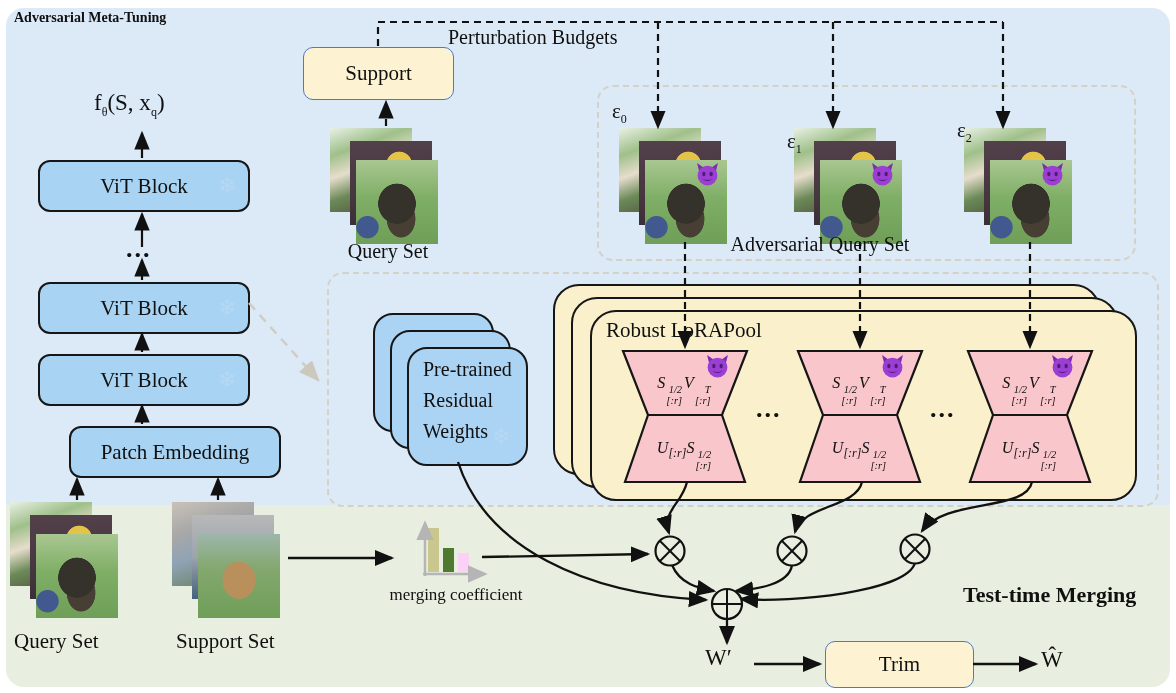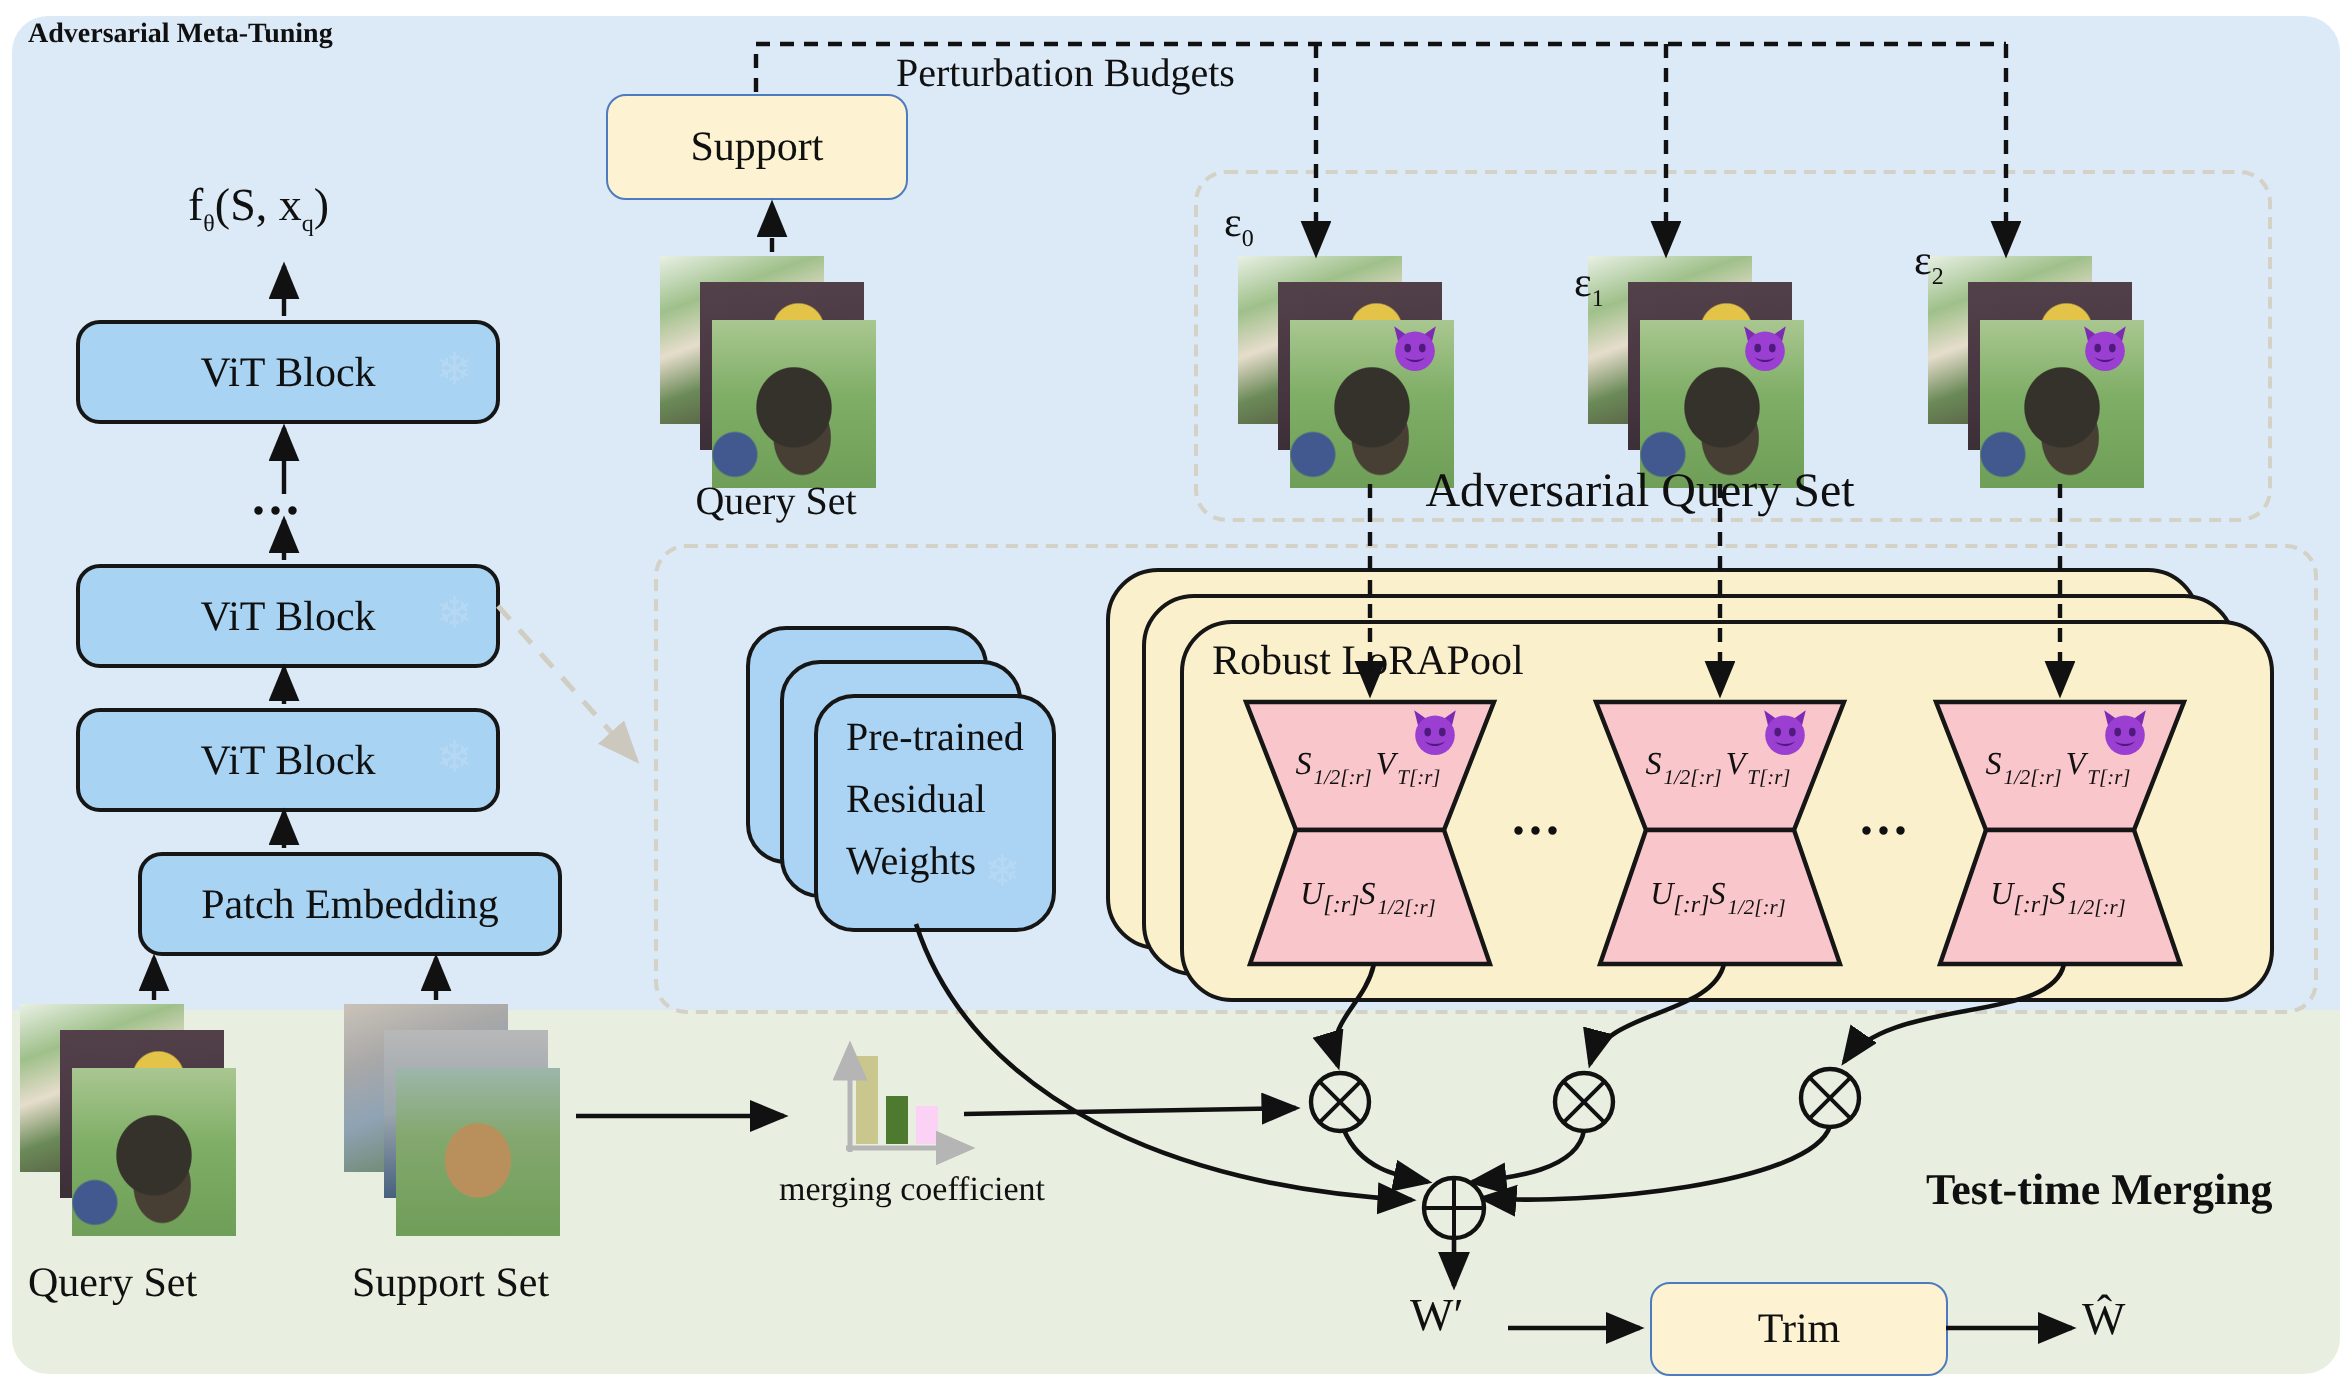--- a/index.html
+++ b/index.html
@@ -19,21 +19,21 @@
   .pool-region{left:327px;top:272px;width:828px;height:231px;}
   
   .bluebox{background:#a8d3f2;border:2.2px solid #161616;border-radius:12px;display:flex;align-items:center;justify-content:center;font-size:21px;z-index:2;}
   .creambox{background:#fdf3d2;border:1.8px solid #4d7bbf;border-radius:10px;display:flex;align-items:center;justify-content:center;font-size:21px;z-index:2;}
   .yellowcard{background:#fbf0cc;border:2.2px solid #161616;border-radius:26px;width:543px;height:187px;z-index:2;}
   .bluecard{background:#abd4f4;border:2.2px solid #161616;border-radius:20px;width:117px;height:115px;z-index:2;}
   .label{z-index:6;white-space:nowrap;}
   .bold{font-weight:bold;}
   .it{}
   sub{font-size:12px;}
-  .ss{display:inline-flex;flex-direction:row;font-size:10.5px;line-height:1.05;vertical-align:-5px;font-style:italic;margin:0 2px 0 1px;text-align:right;}
+  .ss{display:inline-flex;flex-direction:column;font-size:10.5px;line-height:1.05;vertical-align:-5px;font-style:italic;margin:0 2px 0 1px;text-align:right;}
   .snow{font-family:"DejaVu Sans",sans-serif;color:#b7d8f3;font-size:22px;line-height:1;z-index:6;}
   
   .stack{width:108px;height:118px;z-index:3;}
   .ph{position:absolute;width:82px;height:84px;}
   .ph-a{left:0;top:0;background:linear-gradient(160deg,#e8f0e4 0%,#9fc08a 25%,#e6ddcc 45%,#6b8a58 65%,#4a3f35 100%);}
   .ph-b{left:20px;top:13px;background:radial-gradient(circle at 60% 28%,#e3c348 0 16%,rgba(0,0,0,0) 17%),linear-gradient(175deg,#53414a 0%,#463640 60%,#3a2d35 100%);}
   .ph-c{left:26px;top:32px;background:radial-gradient(circle at 14% 80%,#41598e 0 11%,rgba(0,0,0,0) 12%),radial-gradient(ellipse at 50% 52%,#35312b 0 32%,rgba(0,0,0,0) 33%),radial-gradient(ellipse at 55% 70%,#473f33 0 22%,rgba(0,0,0,0) 23%),linear-gradient(180deg,#a9c791 0%,#7fae66 45%,#6f9e58 100%);}
   .ph-a.sup{background:linear-gradient(160deg,#c9c2b8 0%,#a8a8a8 30%,#8fa3b5 55%,#5d7a4a 100%);}
   .ph-b.sup{background:linear-gradient(180deg,#b8b8b8 0%,#9aa5ad 50%,#46607e 100%);}
   .ph-c.sup{background:radial-gradient(ellipse at 50% 55%,#b9905c 0 28%,rgba(0,0,0,0) 29%),linear-gradient(180deg,#9db6ab 0%,#84a86f 40%,#6f9e58 100%);}
@@ -135,21 +135,21 @@
   <div class="ph ph-c"></div>
   <svg class="devil" style="left:76px;top:33px;" viewBox="0 0 24 24">
       <path d="M2 2 L9 7 L4 10 Z" fill="#7d2bb5"></path>
       <path d="M22 2 L15 7 L20 10 Z" fill="#7d2bb5"></path>
       <circle cx="12" cy="14" r="9.5" fill="#9a3fd1"></circle>
       <ellipse cx="8.5" cy="12.5" rx="1.6" ry="2.1" fill="#4f1a7e"></ellipse>
       <ellipse cx="15.5" cy="12.5" rx="1.6" ry="2.1" fill="#4f1a7e"></ellipse>
       <path d="M7 17 Q12 21.5 17 17 Q12 19.5 7 17 Z" fill="#4f1a7e"></path>
     </svg>
 </div>
-<div class="abs label" style="left:660px;top:233px;width:320px;text-align:center;font-size:24px;">Adversarial Query Set</div>
+<div class="abs label" style="left:660px;top:233px;width:320px;text-align:center;font-size:20px;">Adversarial Query Set</div>
 
 <div class="abs yellowcard" style="left:553px;top:284px;"></div>
 <div class="abs yellowcard" style="left:571px;top:297px;"></div>
 <div class="abs yellowcard" style="left:590px;top:310px;"></div>
 <div class="abs label" style="left:606px;top:318px;font-size:21px;z-index:6;">Robust LoRAPool</div>
 
 <div class="abs bluecard" style="left:373px;top:313px;"></div>
 <div class="abs bluecard" style="left:390px;top:330px;"></div>
 <div class="abs bluecard" style="left:407px;top:347px;"></div>
 <div class="abs label" style="left:423px;top:354px;font-size:20px;line-height:31px;z-index:6;">

